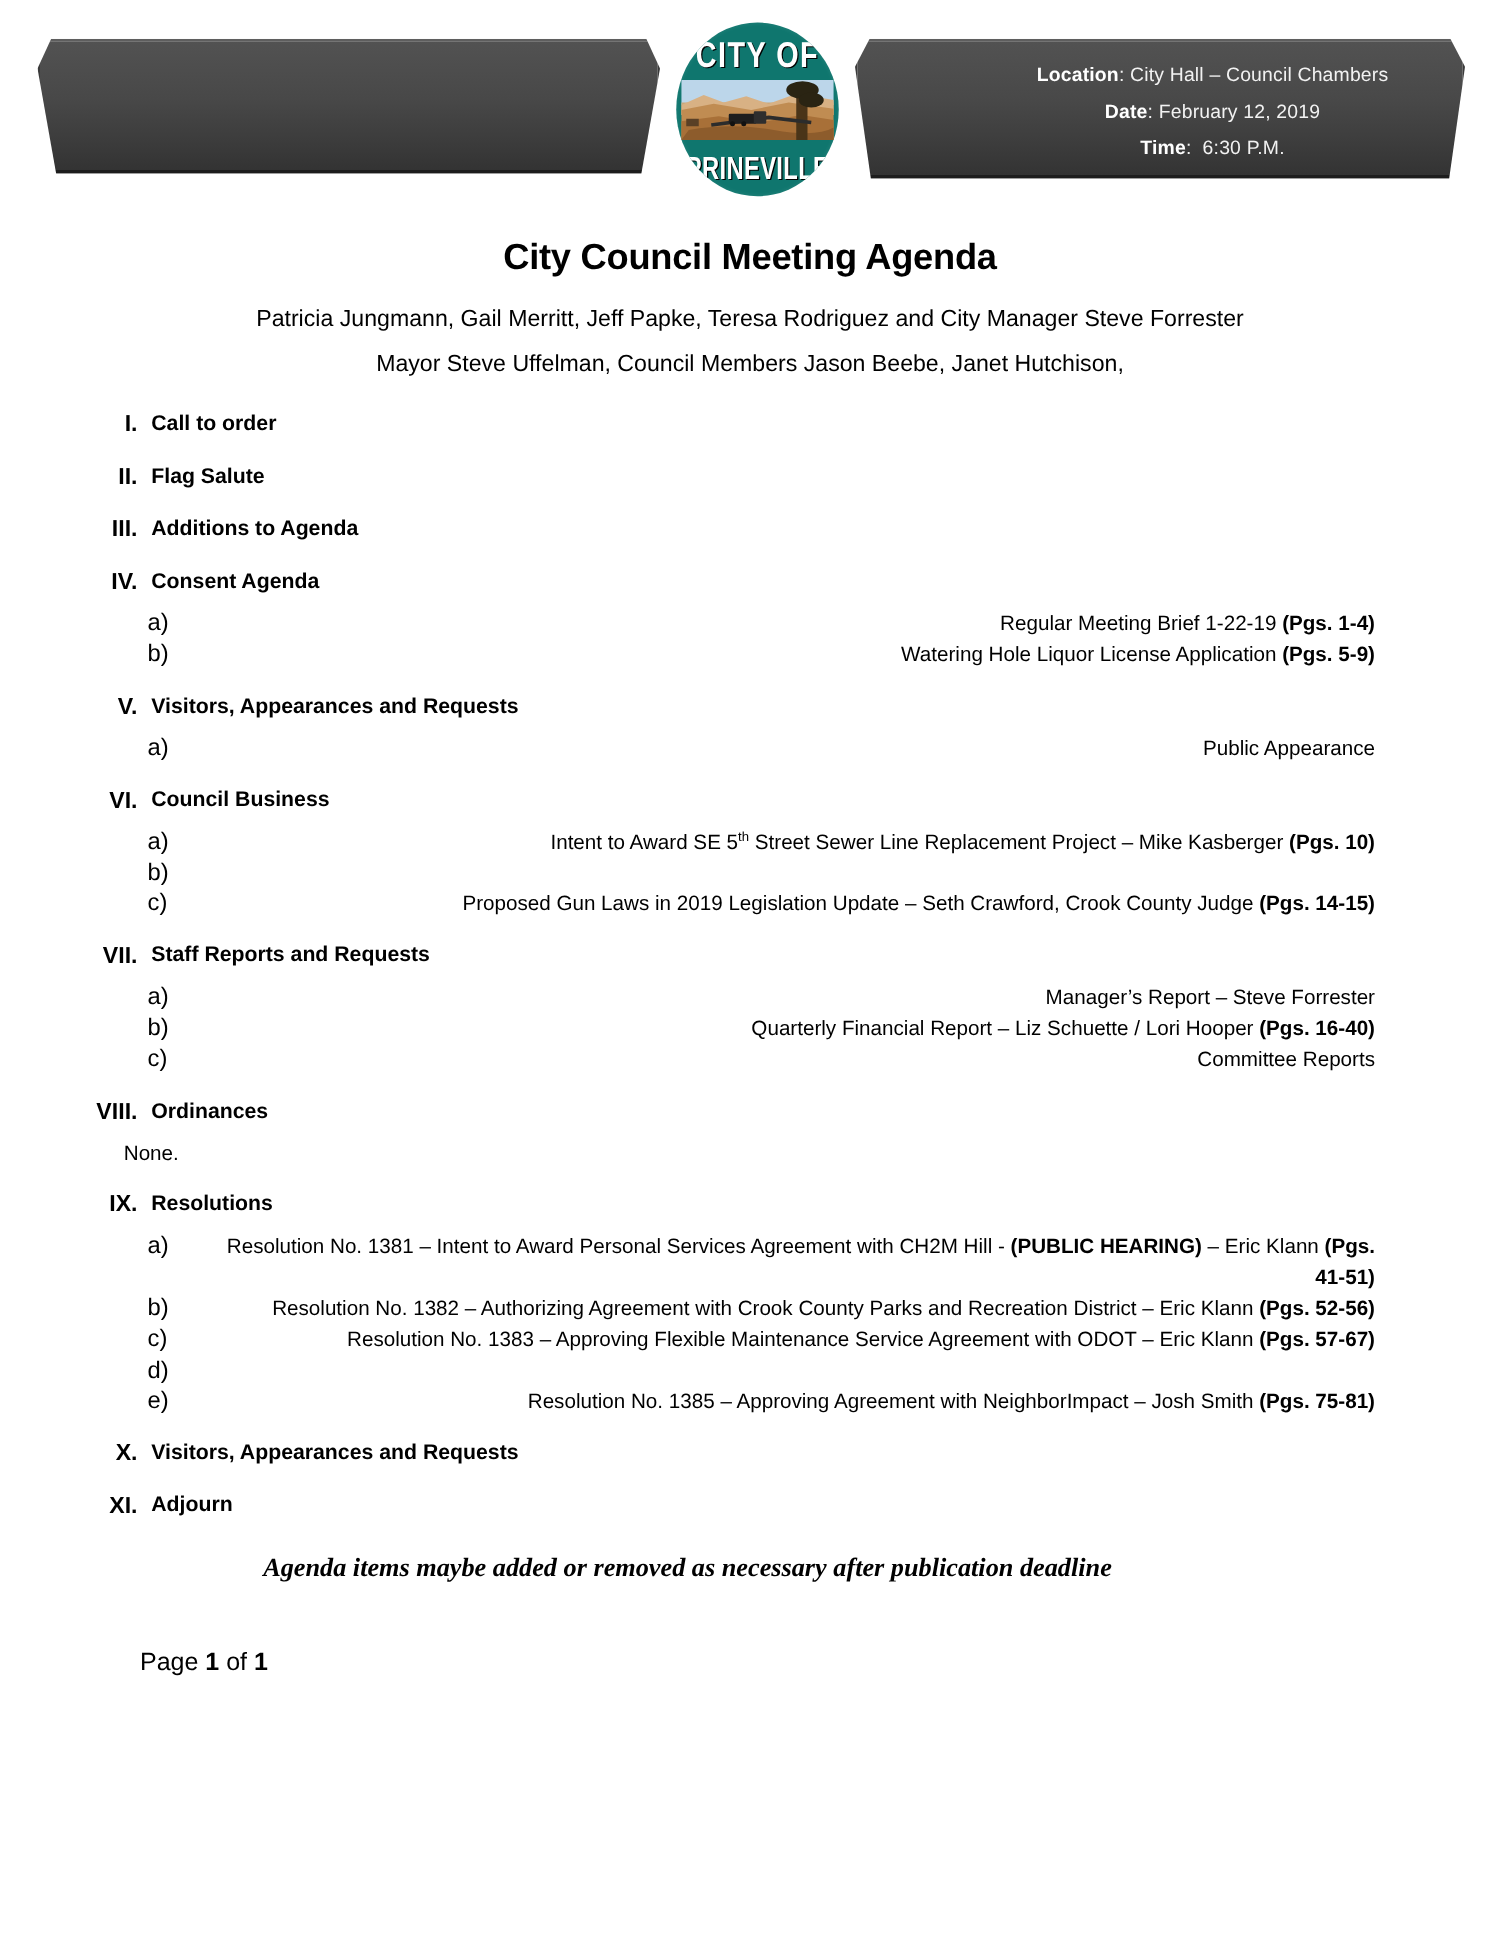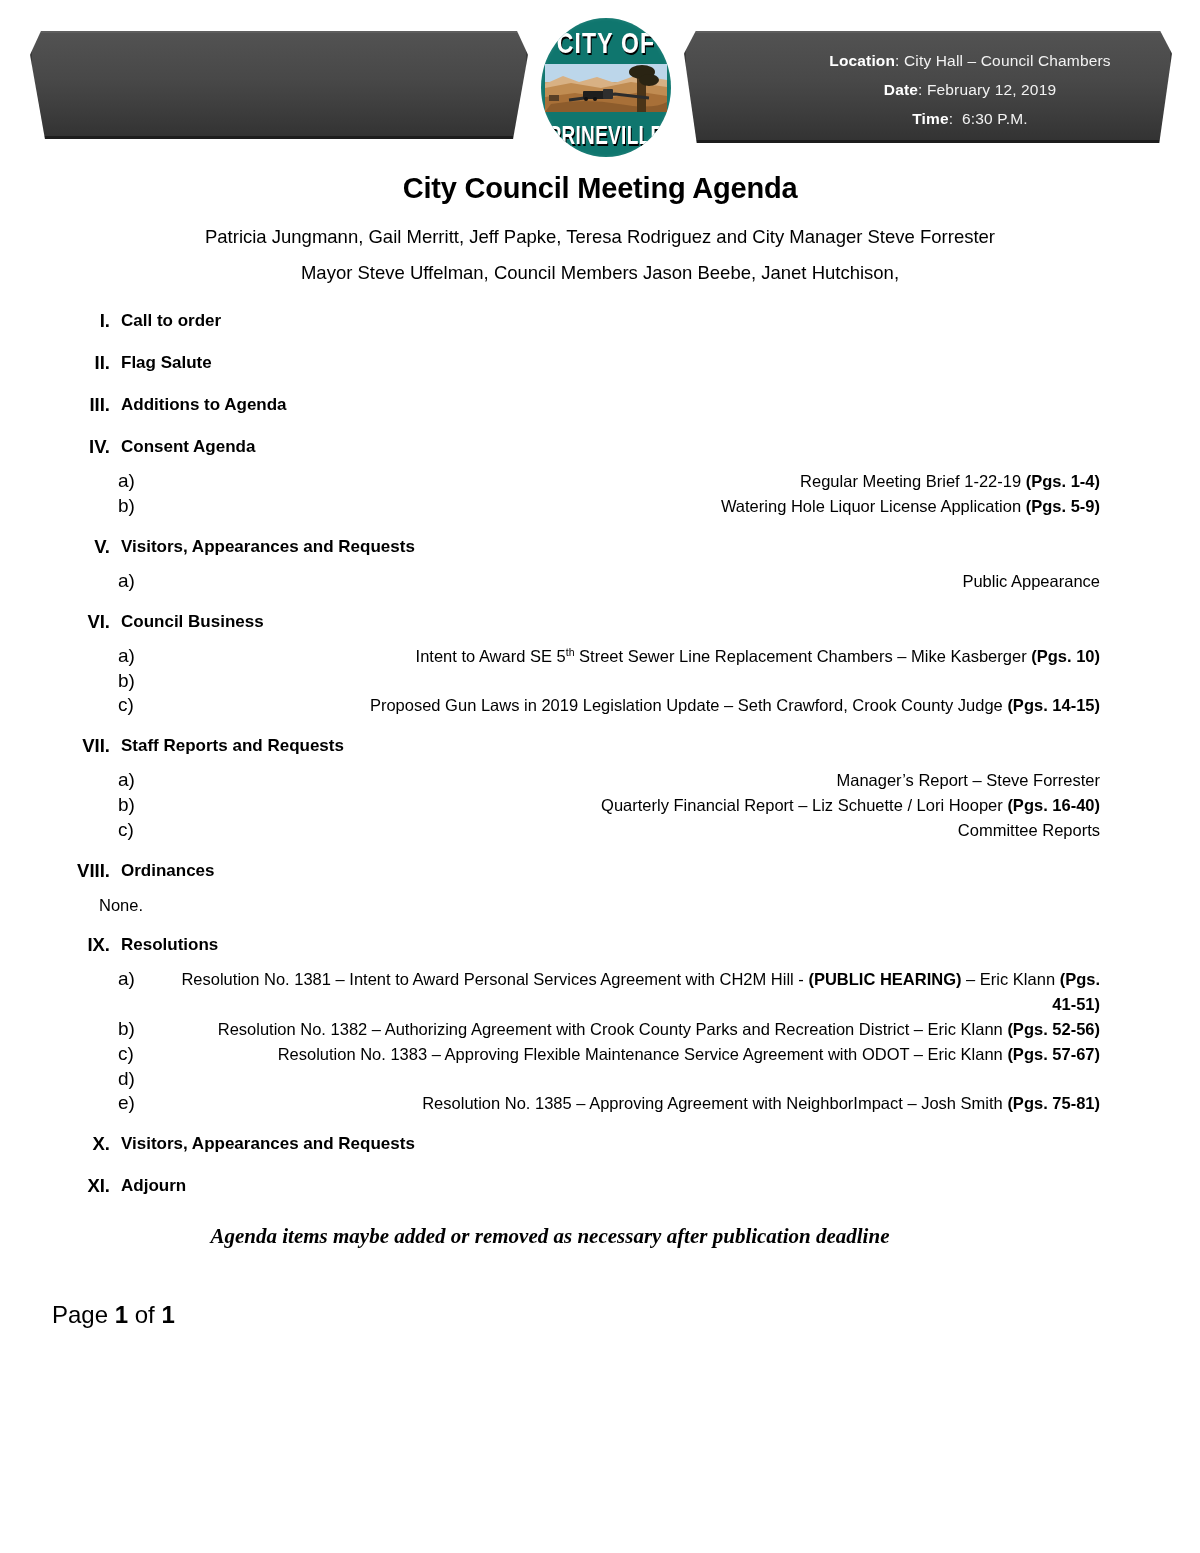--- a/index.html
+++ b/index.html
@@ -121,21 +121,21 @@
     left: 4px;
     top: 46px;
     width: 122px;
     height: 48px;
     overflow: hidden;
   }
 
   
   .title-block {
     text-align: center;
-    margin-top: 12px;
+    margin-top: 30px;
   }
   .doc-title {
     font-size: 29px;
     font-weight: bold;
     letter-spacing: -0.2px;
     margin: 0 0 14px 0;
   }
   .council-line {
     font-size: 18.5px;
     line-height: 36px;
@@ -216,23 +216,23 @@
     text-align: center;
     font-family: "Liberation Serif", serif;
     font-weight: bold;
     font-style: italic;
     font-size: 21px;
     margin-top: 26px;
     padding-right: 70px;
   }
 
   .page-num {
-    font-size: 24px;
+    font-size: 20px;
     margin-top: 52px;
-    padding-left: 52px;
+    padding-left: 112px;
   }
   .page-num b { font-weight: bold; }
 </style>
 </head>
 <body>
 
 <div class="header">
 
   <div class="plaque plaque-left"></div>
 
@@ -332,21 +332,21 @@
   <div class="sec-gap-md"></div>
 
   <div class="section">
     <div class="section-num">VI.</div>
     <div class="section-title">Council Business</div>
   </div>
   <div class="sec-gap-sm"></div>
   <div class="sublist">
     <div class="subitem">
       <div class="sub-letter">a)</div>
-      <div class="sub-text"><span>Intent to Award SE 5</span><sup>th</sup><span> Street Sewer Line Replacement Chambers – Mike Kasberger </span><b>(Pgs. 10)</b></div>
+      <div class="sub-text"><span>Intent to Award SE 5</span><sup>th</sup><span> Street Sewer Line Replacement Project – Mike Kasberger </span><b>(Pgs. 10)</b></div>
     </div>
     <div class="subitem">
       <div class="sub-letter">b)</div>
     </div>
     <div class="subitem">
       <div class="sub-letter">c)</div>
       <div class="sub-text"><span>Proposed Gun Laws in 2019 Legislation Update – Seth Crawford, Crook County Judge  </span><b>(Pgs. 14-15)</b></div>
     </div>
   </div>
   <div class="sec-gap-md"></div>

